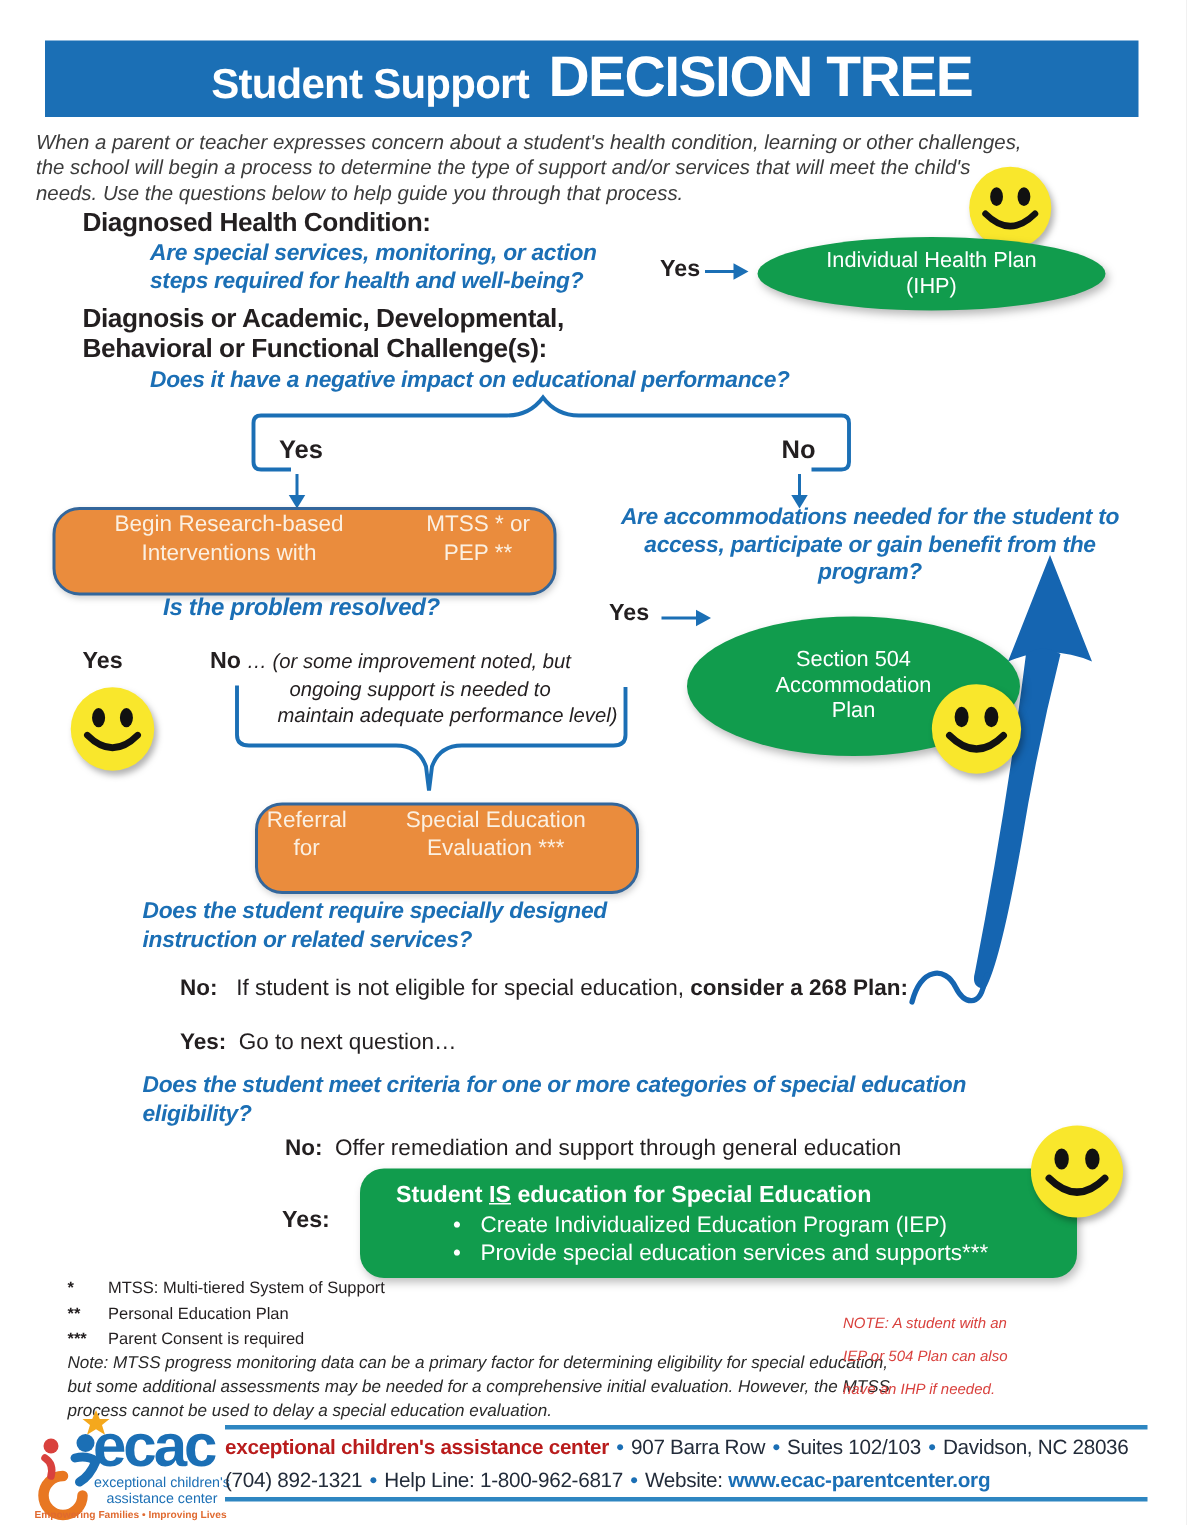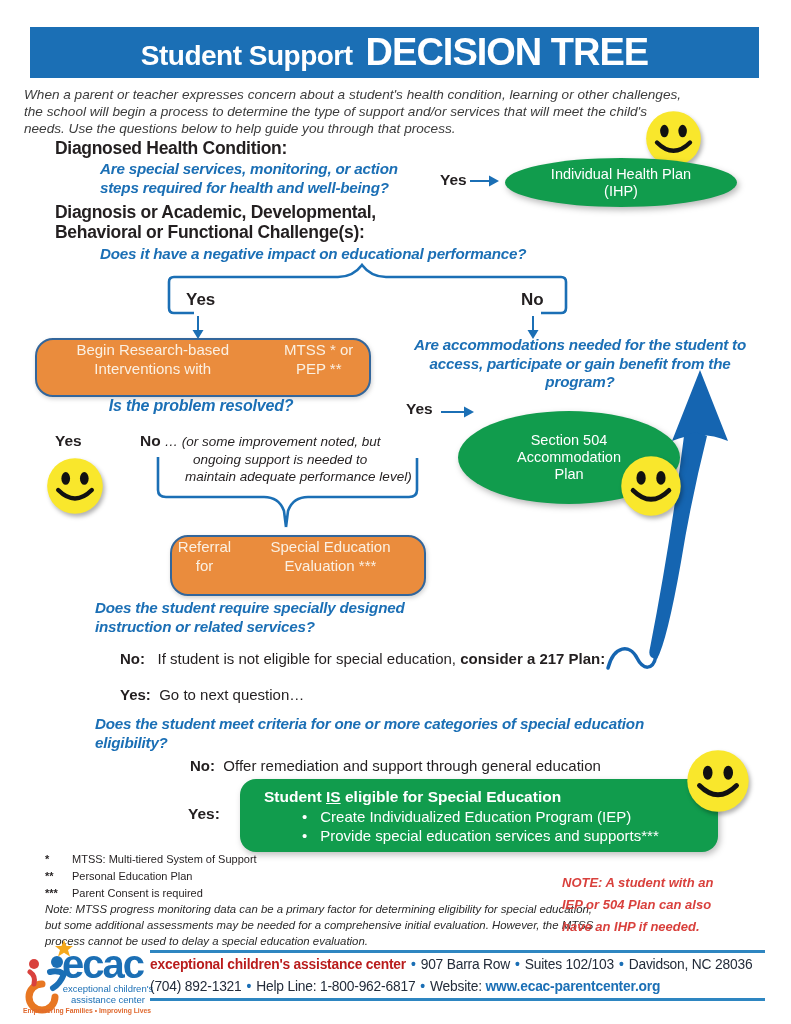--- a/index.html
+++ b/index.html
@@ -28,21 +28,21 @@
         display:flex;flex-direction:column;justify-content:center;font-size:14.5px;line-height:17px;
         filter:drop-shadow(2px 3px 3px rgba(0,0,0,0.28));}
   .gbox{background:#119C4D;border-radius:16px;color:#fff;
         filter:drop-shadow(2px 3px 3px rgba(0,0,0,0.25));padding:8px 0 0 24px;}
   .gbox .title{font-weight:bold;font-size:15.5px;line-height:20px;}
   .gbox .brow{display:flex;gap:13px;font-size:15px;line-height:19px;padding-left:38px;}
   .smiley{filter:drop-shadow(2px 3px 2px rgba(0,0,0,0.3));}
   .fn-row{display:flex;font-size:11px;line-height:13px;}
   .fn-sym{width:27px;font-weight:bold;}
   .fn-note{font-style:italic;font-size:11.4px;line-height:16px;color:#2a2a2a;}
-  .red-note{color:#D9413D;font-weight:bold;font-style:italic;font-size:13px;line-height:22px;}
+  .red-note{color:#D9413D;font-weight:normal;font-style:italic;font-size:10px;line-height:22px;}
   .rule{height:3px;background:#2E86C1;}
   .foot-line{font-size:13.8px;letter-spacing:-0.2px;color:#232c3a;white-space:nowrap;}
   .foot-line .org{color:#b91c1c;font-weight:bold;}
   .foot-line .bsep{color:#1B6FB5;font-weight:bold;padding:0 5px;}
   .foot-line .web{color:#1B6FB5;font-weight:bold;}
   .logo-ecac{color:#1B6FB5;font-weight:bold;font-size:40px;letter-spacing:-2px;line-height:36px;}
   .logo-sub{color:#1B6FB5;font-size:9.5px;line-height:10.5px;text-align:center;width:96px;}
   .logo-tag{color:#E06A30;font-weight:bold;font-size:6.8px;width:130px;text-align:center;}
 </style>
 </head>
@@ -169,42 +169,42 @@
     <div>Special Education Evaluation  ***</div>
   </div>
 
   <div class="abs q-blue" style="left:95px;top:599px;z-index:2;">
     <div>Does the student require specially designed</div>
     <div>instruction or related services?</div>
   </div>
 
   <div class="abs body-row" style="left:120px;top:650px;z-index:2;">
     <b>No:</b>&nbsp;&nbsp;
-    <span>If student is not eligible for special education, </span><b>consider a 217 Plan:</b>
+    <span>If student is not eligible for special education, </span><b>consider a 268 Plan:</b>
   </div>
   <div class="abs body-row" style="left:120px;top:686px;z-index:2;">
     <b>Yes:</b>&nbsp;
     <span>Go to next question…</span>
   </div>
 
   <div class="abs q-blue" style="left:95px;top:715px;z-index:2;">
     <div>Does the student meet criteria for one or more categories of special education</div>
     <div>eligibility?</div>
   </div>
 
   <div class="abs body-row" style="left:190px;top:757px;z-index:2;">
     <b>No:</b>&nbsp;
     <span>Offer remediation and support through general education</span>
   </div>
 
   <div class="abs lbl" style="left:188px;top:805px;z-index:2;">Yes:</div>
 
   <div class="abs gbox" style="left:240px;top:779px;width:478px;height:73px;z-index:2;box-sizing:border-box;">
     <div class="title">
-      <span>Student </span><span style="text-decoration:underline;">IS</span><span> eligible for Special Education</span>
+      <span>Student </span><span style="text-decoration:underline;">IS</span><span> education for Special Education</span>
     </div>
     <div class="brow">
       <span>•</span>
       <span>Create Individualized Education Program (IEP)</span>
     </div>
     <div class="brow">
       <span>•</span>
       <span>Provide special education services and supports***</span>
     </div>
   </div>

